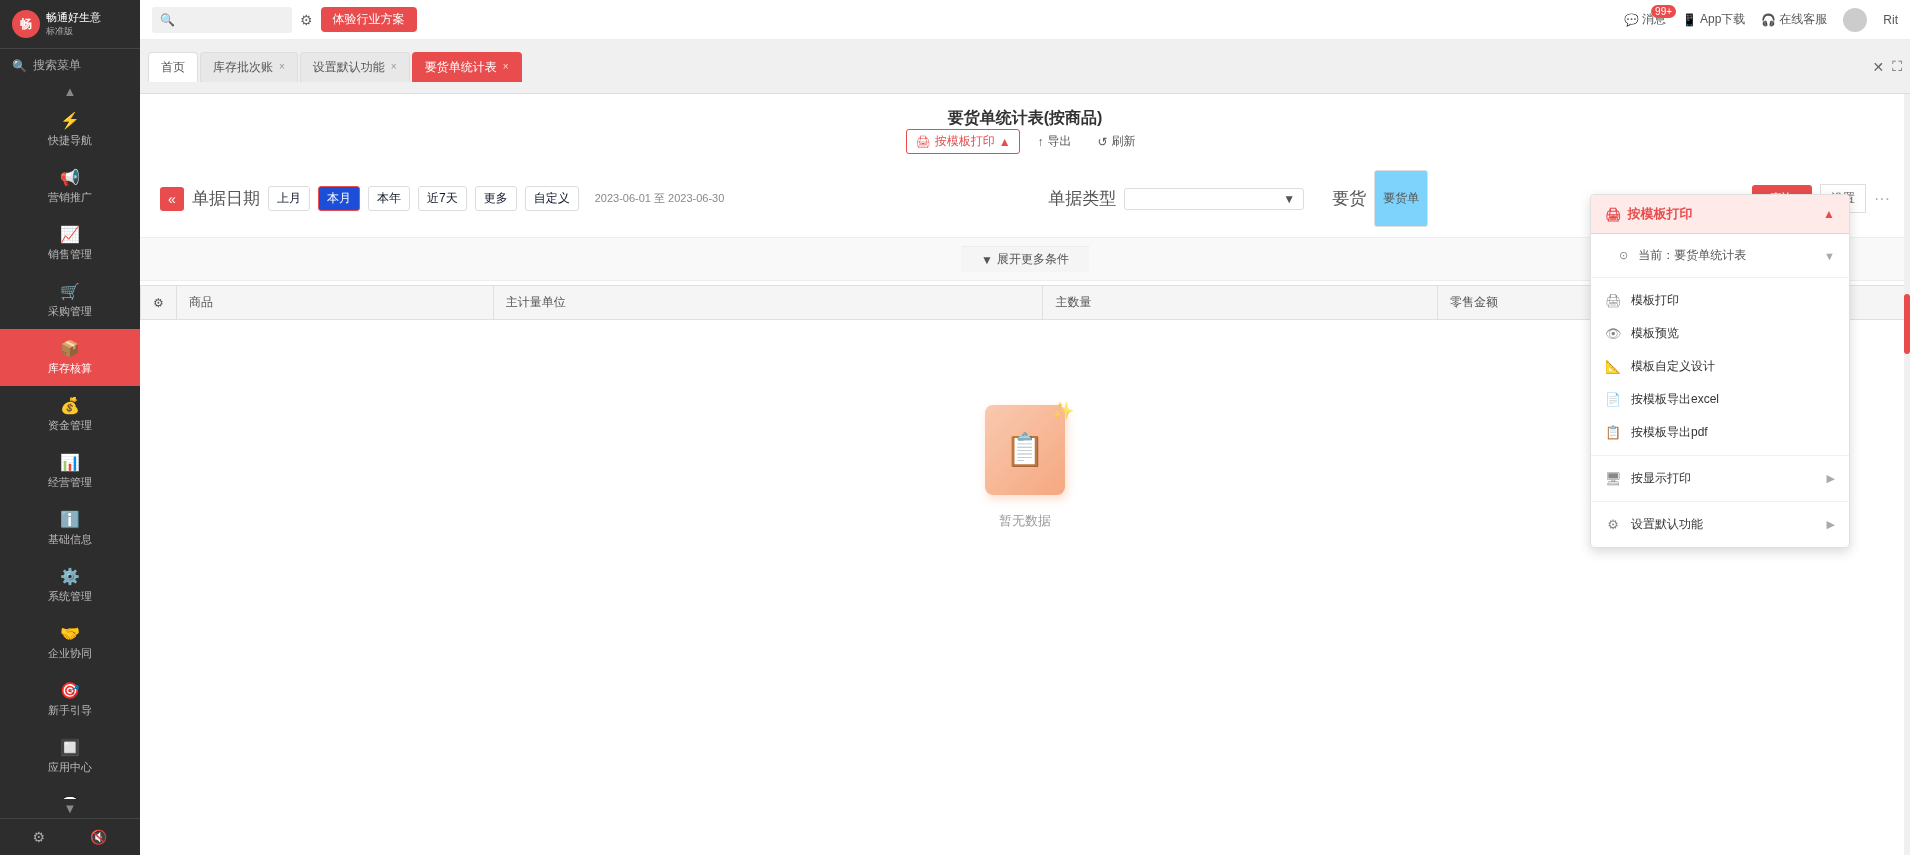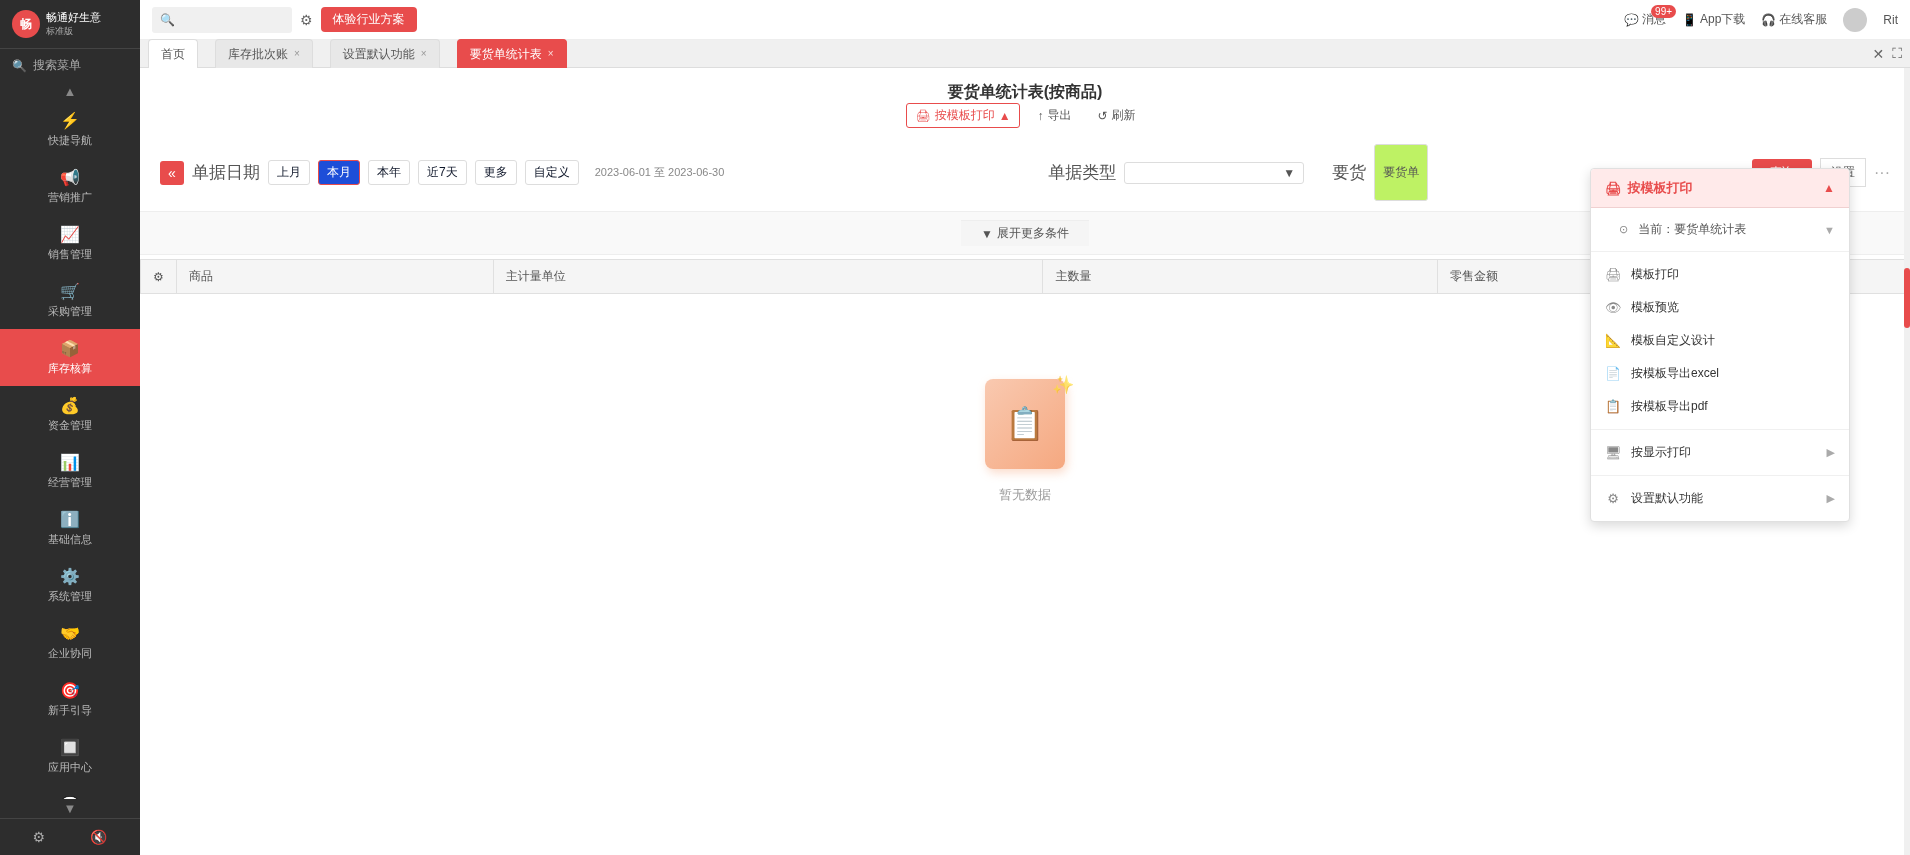--- a/index.html
+++ b/index.html
@@ -137,27 +137,27 @@
     }
     .header-avatar {
       width: 24px; height: 24px;
       background: #ddd;
       border-radius: 50%;
     }
     .header-username { color: #555; font-size: 12px; }
 
     
     .tab-bar {
-      height: 28px;
+      height: 54px;
       background: #f0f0f0;
       display: flex;
       align-items: center;
       padding: 0 8px;
       border-bottom: 1px solid #ddd;
-      gap: 17px;
+      gap: 2px;
       position: relative;
     }
     .tab-item {
       display: flex;
       align-items: center;
       padding: 0 12px;
       height: 30px;
       background: #e8e8e8;
       border-radius: 4px 4px 0 0;
       font-size: 12px;
@@ -422,21 +422,21 @@
     
     .filter-yaohuodan {
       display: flex;
       align-items: center;
       gap: 4px;
       border: 1px solid #ddd;
       border-radius: 3px;
       padding: 19px 8px;
       font-size: 12px;
       color: #555;
-      background: #bef264;
+      background: #7dd3fc;
     }
   </style>
 </head>
 <body>
 
 <div class="sidebar">
   <div class="sidebar-logo">
     <div class="sidebar-logo-icon">
       <span>畅</span>
     </div>

